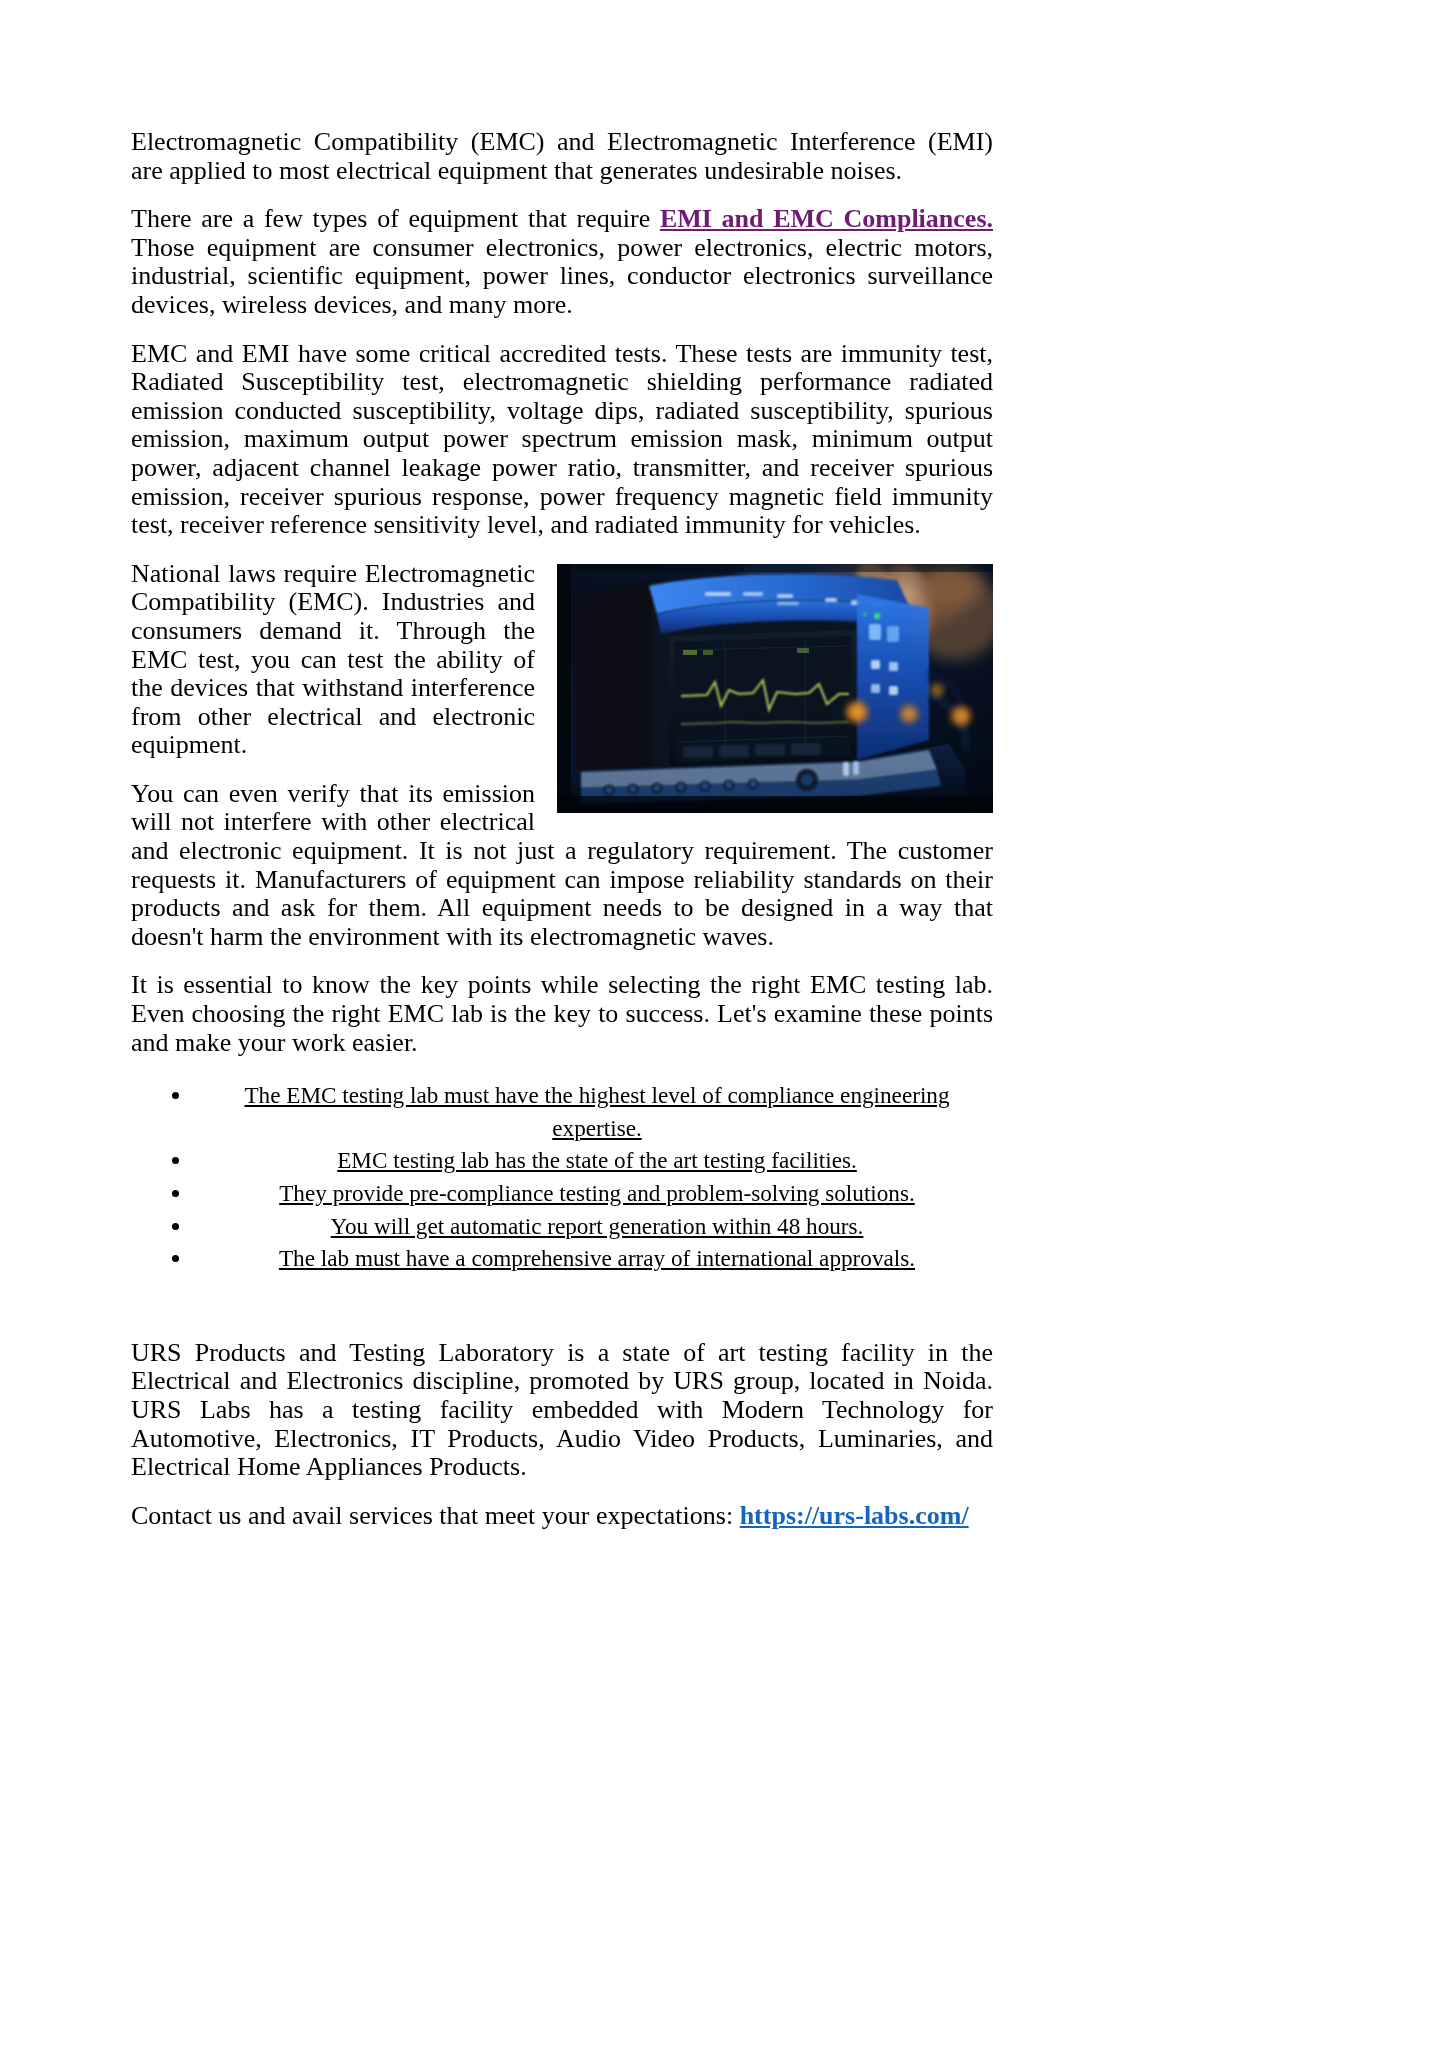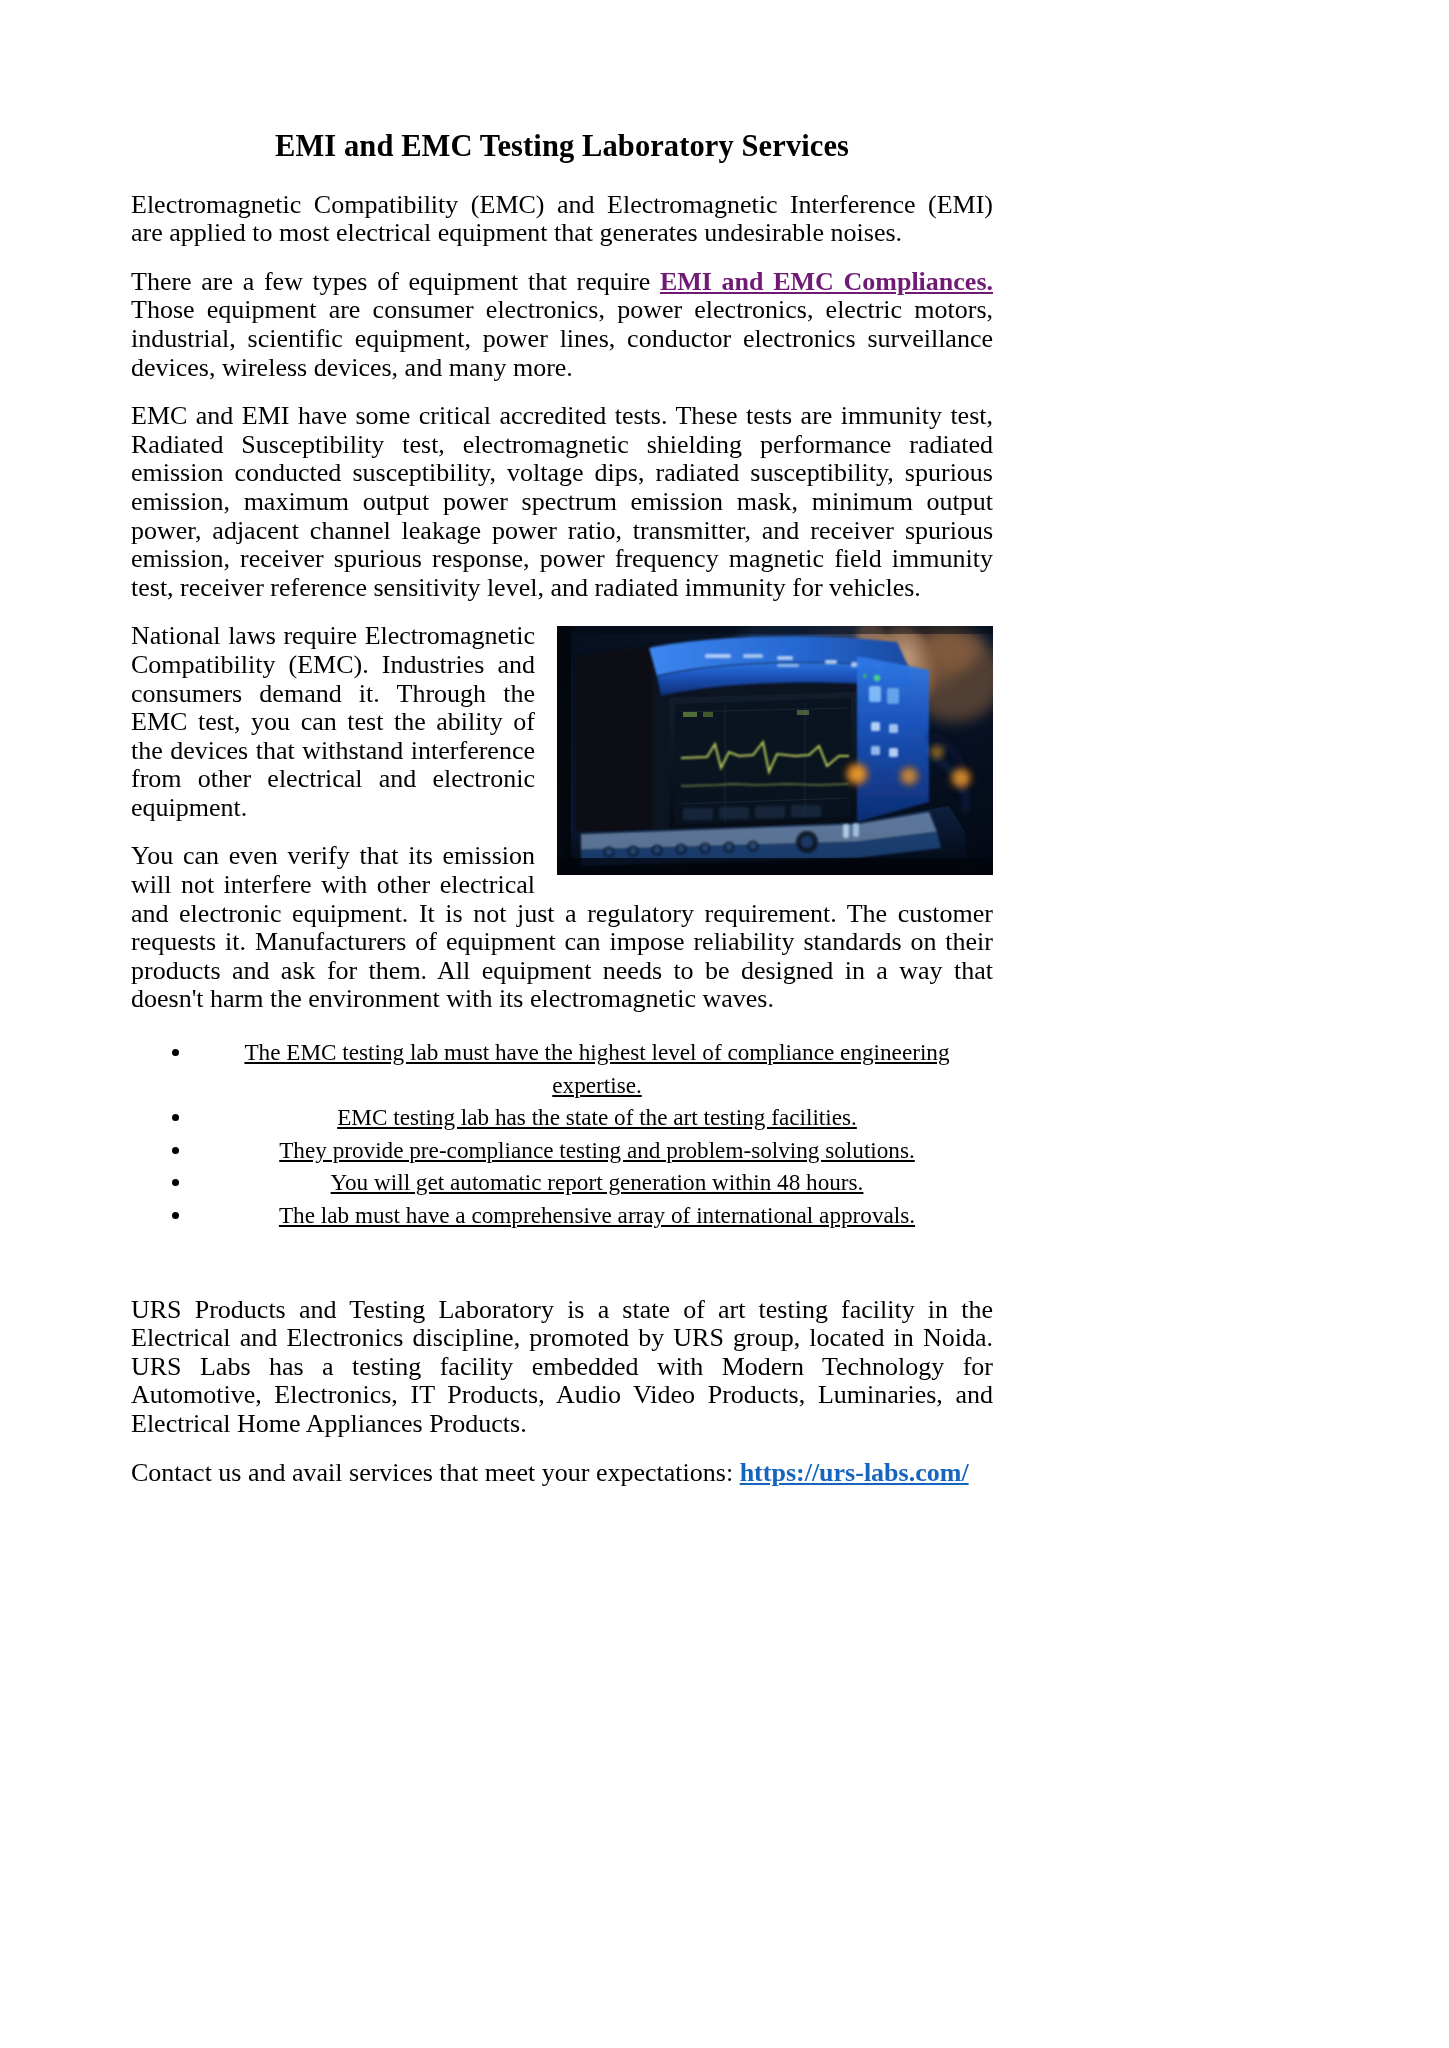--- a/index.html
+++ b/index.html
@@ -100,21 +100,20 @@
     border-radius: 50%;
   }
   .spacer-block { height: 64px; }
 </style>
 </head>
 <body>
 
 <div class="page">
   <div class="content">
 
-    <h1 class="doc-title">EMI and EMC Testing Laboratory Services</h1>
 
     <p class="para">
       <span>Electromagnetic Compatibility (EMC) and Electromagnetic Interference (EMI) are applied to most electrical equipment that generates undesirable noises.</span>
     </p>
 
     <p class="para">
       <span>There are a few types of equipment that require </span><a class="inline-link" href="#">EMI and EMC Compliances.</a><span> Those equipment are consumer electronics, power electronics, electric motors, industrial, scientific equipment, power lines, conductor electronics surveillance devices, wireless devices, and many more.</span>
     </p>
 
     <p class="para">
@@ -278,20 +277,23 @@
     </figure>
 
     <p class="para">
       <span>National laws require Electromagnetic Compatibility (EMC). Industries and consumers demand it. Through the EMC test, you can test the ability of the devices that withstand interference from other electrical and electronic equipment.</span>
     </p>
 
     <p class="para">
       <span>You can even verify that its emission will not interfere with other electrical and electronic equipment. It is not just a regulatory requirement. The customer requests it. Manufacturers of equipment can impose reliability standards on their products and ask for them. All equipment needs to be designed in a way that doesn't harm the environment with its electromagnetic waves.</span>
     </p>
 
+    <p class="para">
+      <span>It is essential to know the key points while selecting the right EMC testing lab. Even choosing the right EMC lab is the key to success. Let's examine these points and make your work easier.</span>
+    </p>
 
     <ul class="bullets">
       <li>
         <span class="bullet-dot"></span>
         <span>The EMC testing lab must have the highest level of compliance engineering expertise.</span>
       </li>
       <li>
         <span class="bullet-dot"></span>
         <span>EMC testing lab has the state of the art testing facilities.</span>
       </li>

